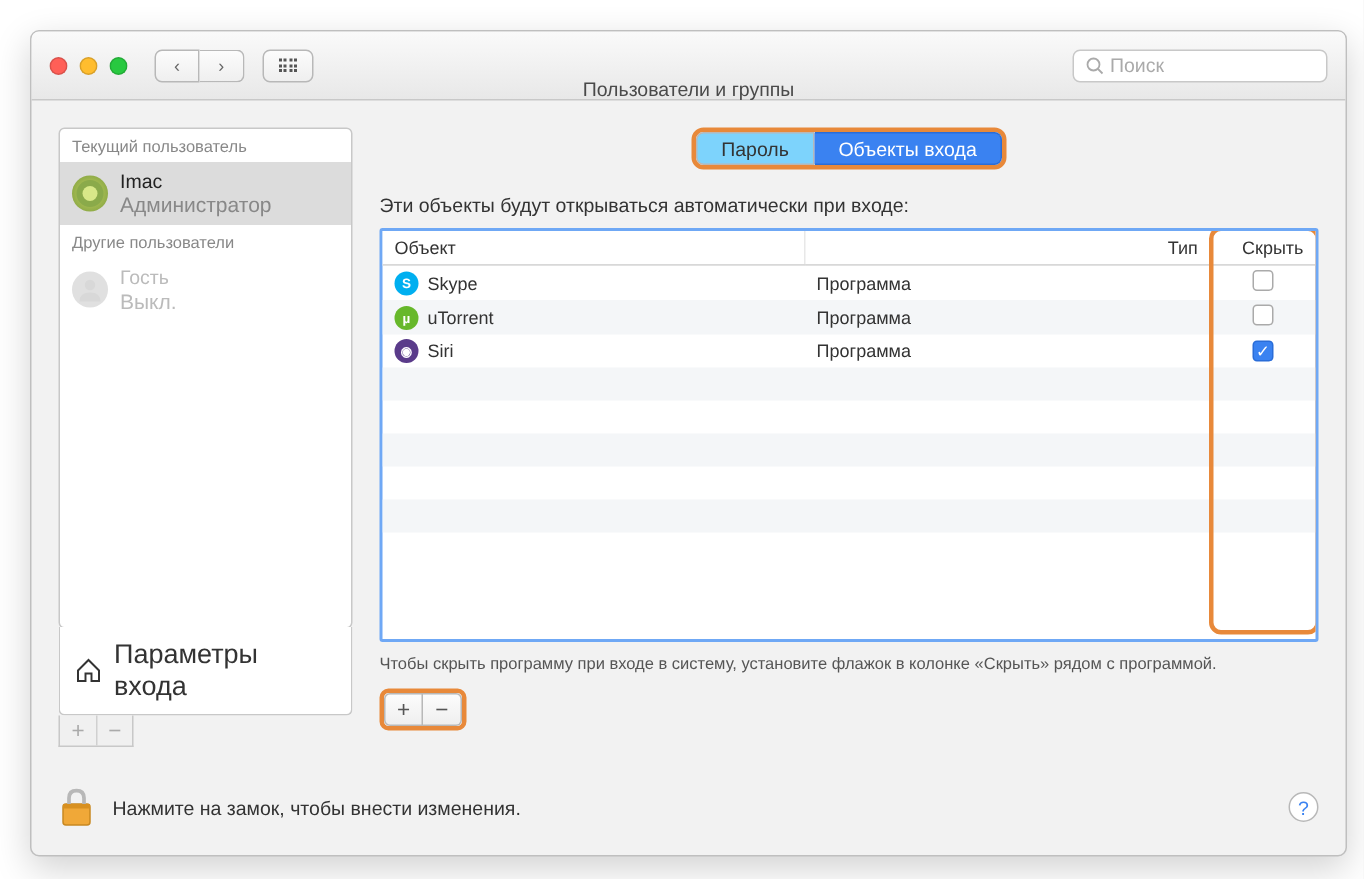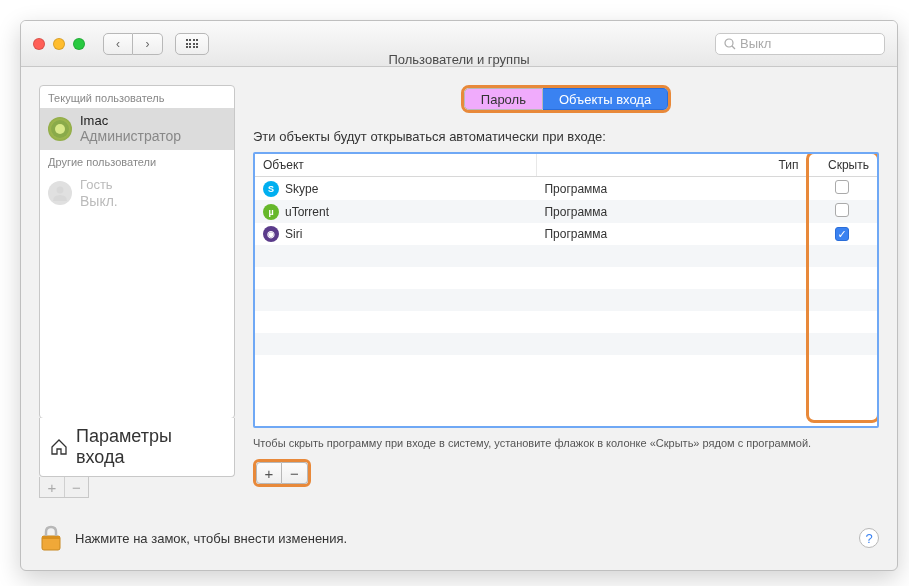--- a/index.html
+++ b/index.html
@@ -30,21 +30,21 @@
 .user-sub { font-size: 14px; color: #888; }
 .user-row.disabled .user-name, .user-row.disabled .user-sub { color: #bbb; }
 .login-opts { border: 1px solid #c8c8c8; border-top: none; border-radius: 0 0 4px 4px; background: #fff; padding: 8px 10px; display: flex; align-items: center; gap: 8px; font-size: 18px; margin-top: -1px; }
 .login-opts svg { flex-shrink: 0; }
 .pm-row { display: flex; border: 1px solid #c8c8c8; border-top: none; width: 50px; background: #f0f0f0; }
 .pm-btn { width: 25px; height: 20px; display: flex; align-items: center; justify-content: center; color: #aaa; font-size: 15px; }
 .pm-btn + .pm-btn { border-left: 1px solid #d0d0d0; }
 .main { flex: 1; }
 .tab-seg { display: flex; justify-content: center; margin-bottom: 16px; }
 .tab-seg-inner { display: flex; border: 3px solid #e8893a; border-radius: 8px; padding: 0; }
-.tab { height: 22px; padding: 0 16px; background: #f0abfc; border: 1px solid #b8b8b8; display: flex; align-items: center; font-size: 13px; }
+.tab { height: 22px; padding: 0 16px; background: #7dd3fc; border: 1px solid #b8b8b8; display: flex; align-items: center; font-size: 13px; }
 .tab:first-child { border-radius: 5px 0 0 5px; }
 .tab:last-child { border-radius: 0 5px 5px 0; border-left: none; }
 .tab.active { background: #3a82f1; color: #fff; border-color: #2a6dd8; }
 .main-heading { font-size: 13px; color: #333; margin-bottom: 8px; }
 .table-wrap { border: 2px solid #6fa8f5; border-radius: 2px; background: #fff; height: 276px; overflow: hidden; position: relative; }
 .table { width: 100%; border-collapse: collapse; font-size: 12px; }
 .table th { text-align: left; font-weight: normal; padding: 4px 8px; border-bottom: 1px solid #d8d8d8; background: #fff; color: #333; }
 .table th + th { border-left: 1px solid #e8e8e8; text-align: right; }
 .table tr:nth-child(even) td { background: #f4f6f8; }
 .table td { padding: 3px 8px; height: 22px; }
@@ -96,21 +96,21 @@
           <span></span>
           <span></span>
       </div>
     </div>
     <div class="win-title">Пользователи и группы</div>
     <div class="search">
       <svg width="12" height="12" viewBox="0 0 12 12">
           <circle cx="5" cy="5" r="4" fill="none" stroke="#aaa" stroke-width="1.2"></circle>
           <line x1="8" y1="8" x2="11" y2="11" stroke="#aaa" stroke-width="1.2"></line>
         </svg>
-      <span>Выкл</span>
+      <span>Поиск</span>
     </div>
   </div>
 
   <div class="content">
     <div class="sidebar">
       <div class="userlist">
         <div class="section-label">Текущий пользователь</div>
         <div class="user-row selected">
           <div class="avatar" style="background:radial-gradient(#c8d868,#7a9a3a)">
             <svg width="20" height="20" viewBox="0 0 20 20">

